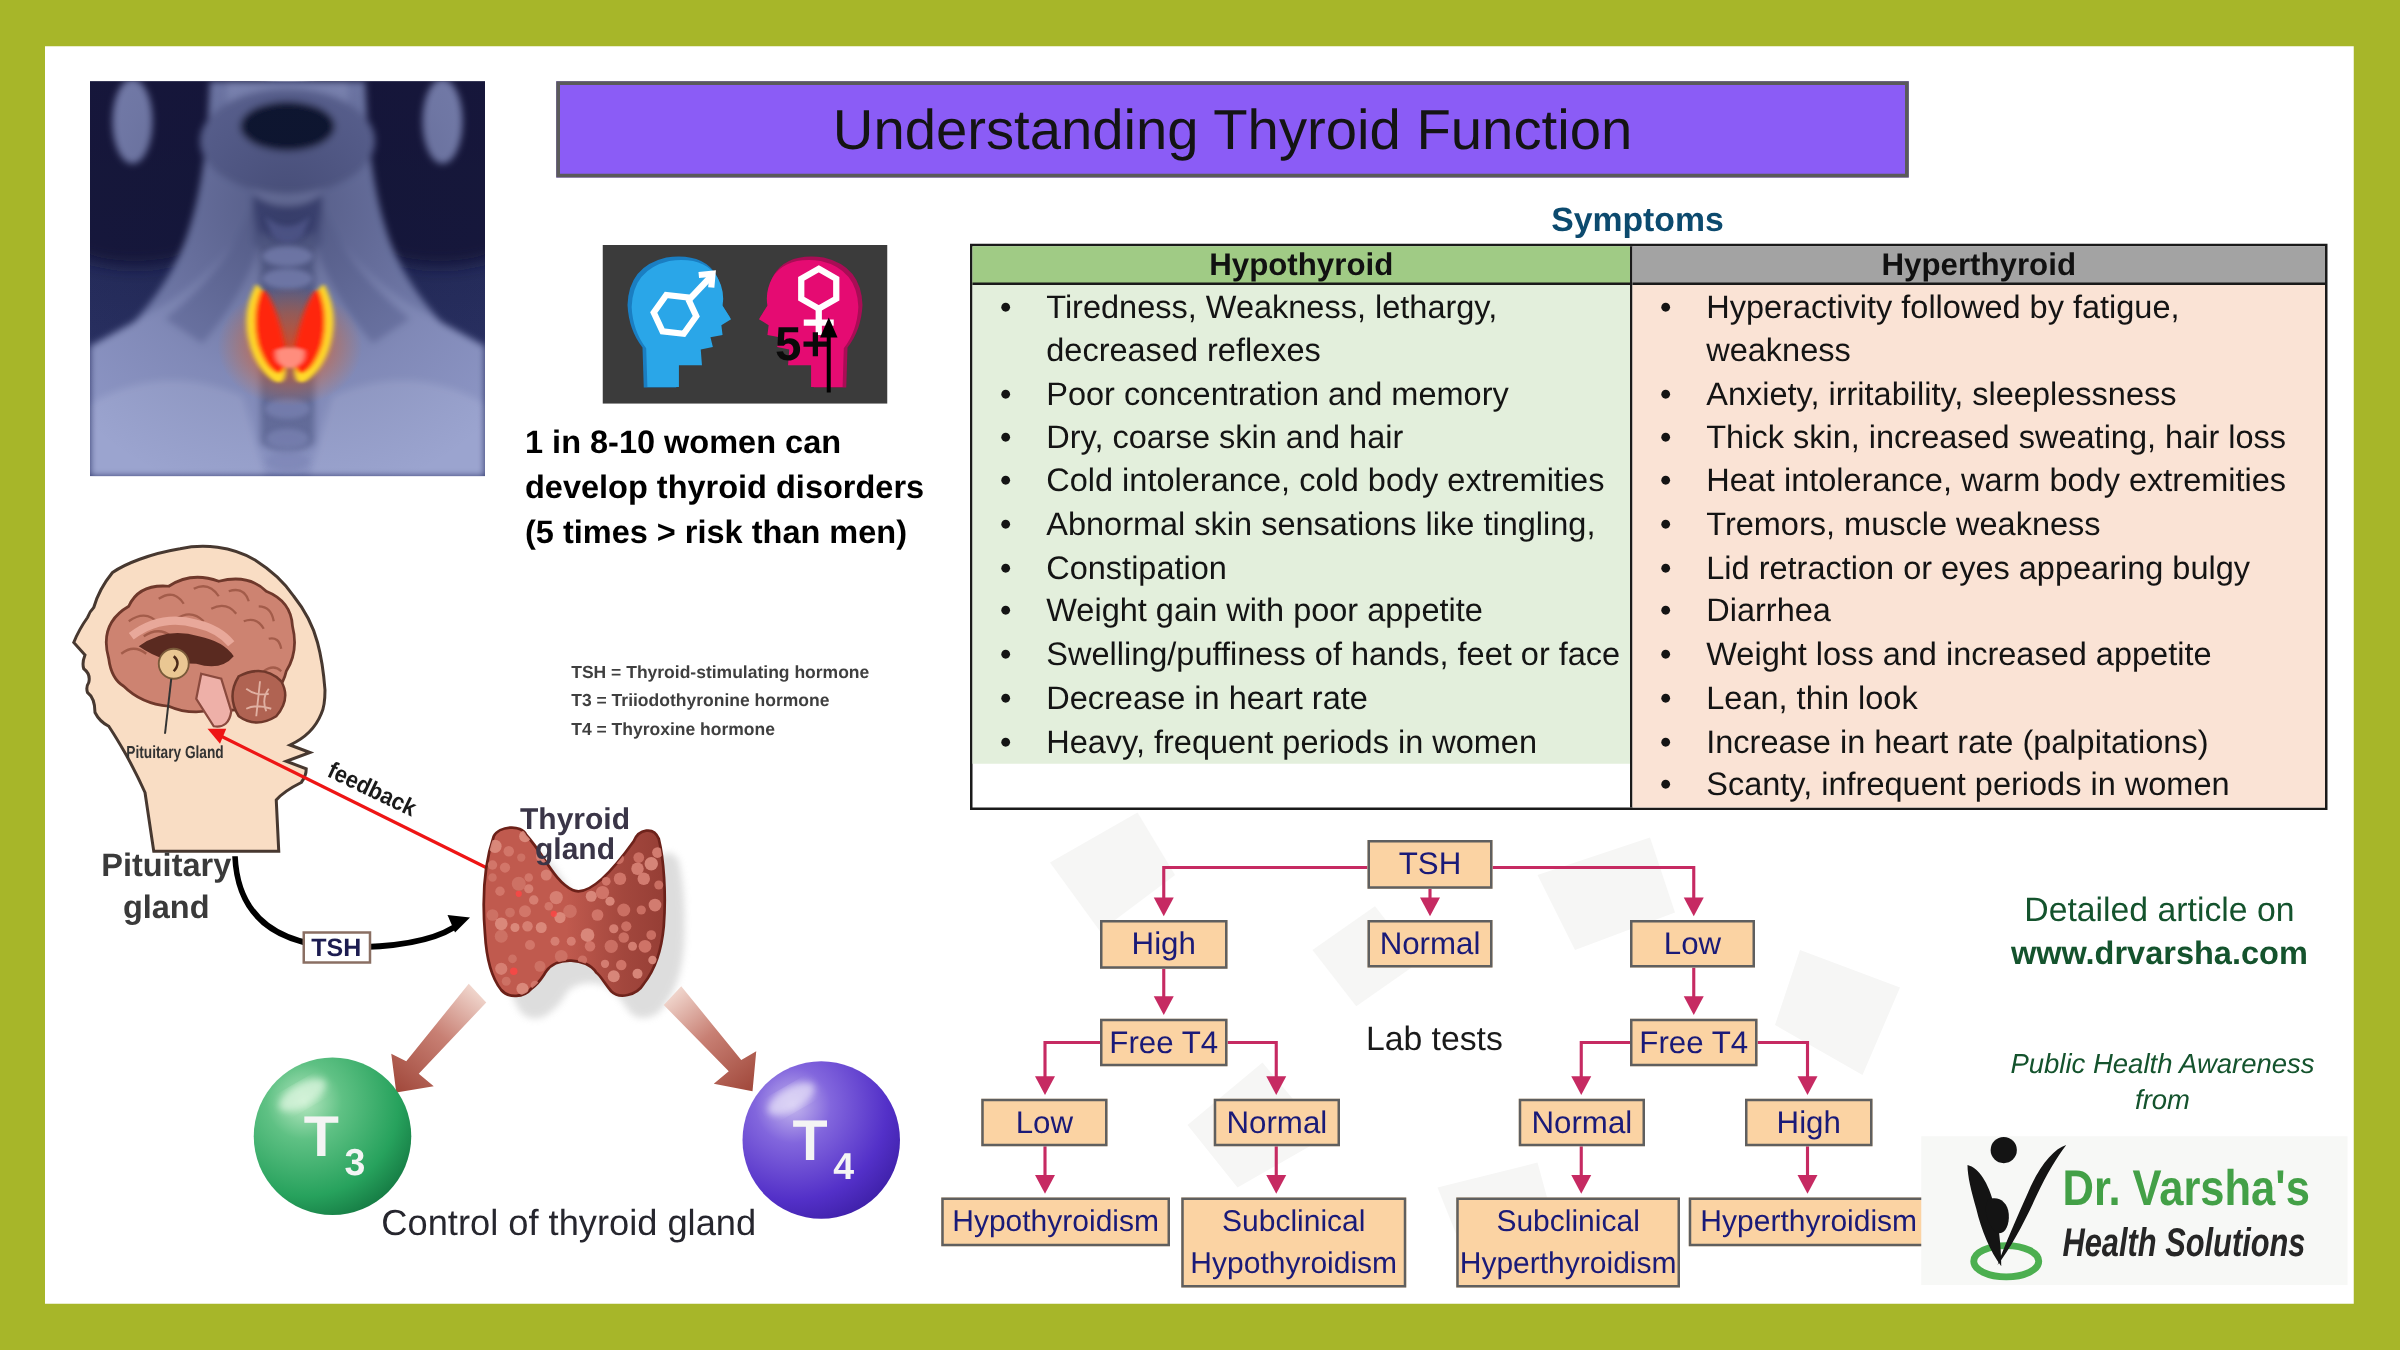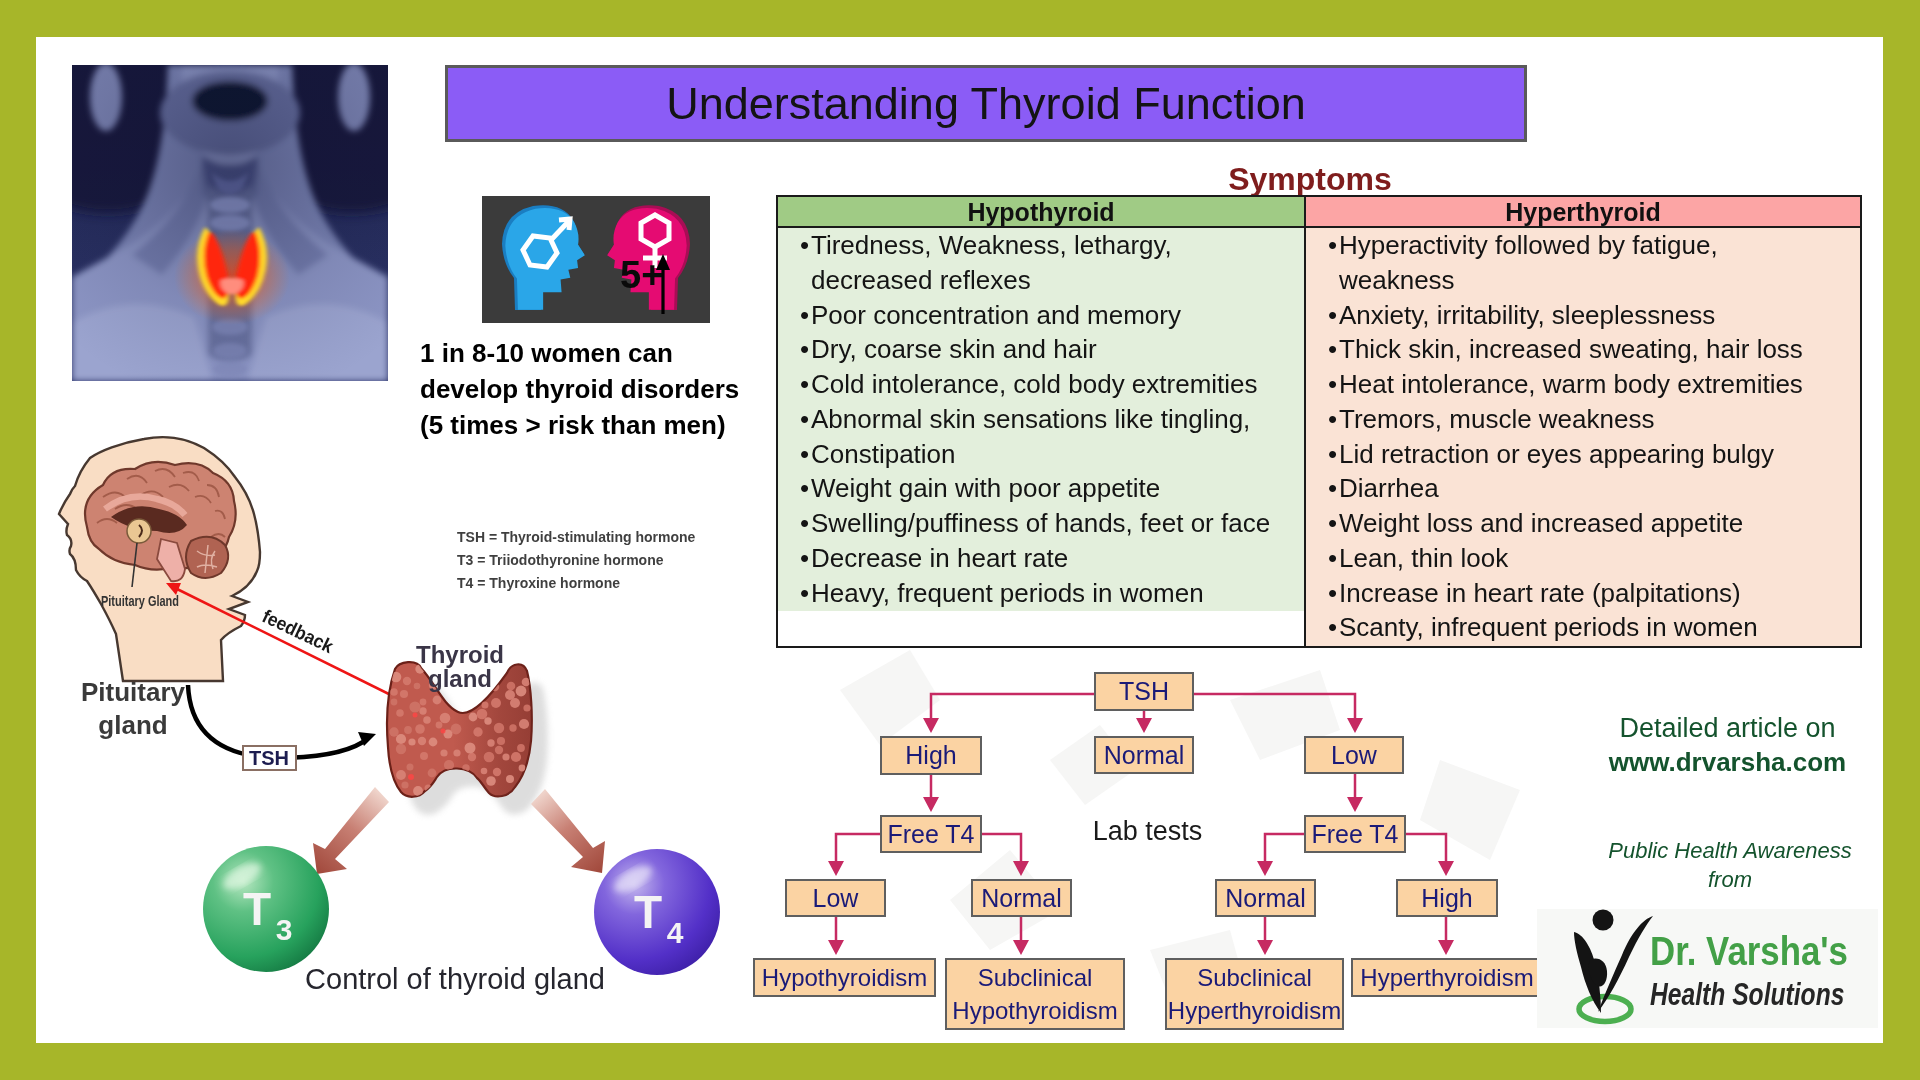--- a/index.html
+++ b/index.html
@@ -1,31 +1,31 @@
 <!DOCTYPE html>
 <html><head><meta charset="utf-8">
 <style>
 html,body{margin:0;padding:0;width:1920px;height:1080px;overflow:hidden}
 body{background:#a7b629;font-family:"Liberation Sans",sans-serif;position:relative}
 .abs{position:absolute}
 #white{left:36px;top:37px;width:1847px;height:1006px;background:#ffffff}
 #title{left:445px;top:65px;width:1076px;height:71px;background:#8b5cf6;border:3px solid #5a5a5a;text-align:center;line-height:71px;font-size:45px;color:#141414}
-#symptoms{left:1190px;top:161px;width:240px;text-align:center;font-size:32px;font-weight:bold;color:#7f1d1d}
+#symptoms{left:1190px;top:161px;width:240px;text-align:center;font-size:27px;font-weight:bold;color:#0c4a6e}
 
 #tbl{left:776px;top:195px;width:1082px;border:2px solid #1a1a1a;display:flex}
 .col{box-sizing:border-box}
 .colL{width:528px;border-right:2px solid #1a1a1a}
 .colR{width:554px}
 .hdr{height:31px;line-height:31px;text-align:center;font-weight:bold;font-size:25px;color:#111;border-bottom:2px solid #1a1a1a;box-sizing:border-box}
 .hdrL{background:#a0cb85}
-.hdrR{background:#fca5a5}
+.hdrR{background:#a3a3a3}
 .bodyL{background:#e3efdc}
 .bodyR{background:#fae3d5}
 .tb{padding:0 0 1px 0;font-size:26px;color:#141414}
-.tb div{position:relative;padding-left:33px;line-height:34.75px}
+.tb div{position:relative;padding-left:59px;line-height:34.75px}
 .tb .bu::before{content:"\2022";position:absolute;left:22px;font-size:26px}
 
 .fb{background:#fbd3a3;border:2px solid #5f5f5f;color:#1a1a78;text-align:center;font-size:25px;box-sizing:border-box;display:flex;align-items:center;justify-content:center;line-height:33px}
 
 .rt{text-align:center;color:#14532d}
 #logo-panel{left:1537px;top:909px;width:341px;height:119px;background:#f7f8f6}
 </style></head>
 <body>
 <div id="white" class="abs"></div>
 

